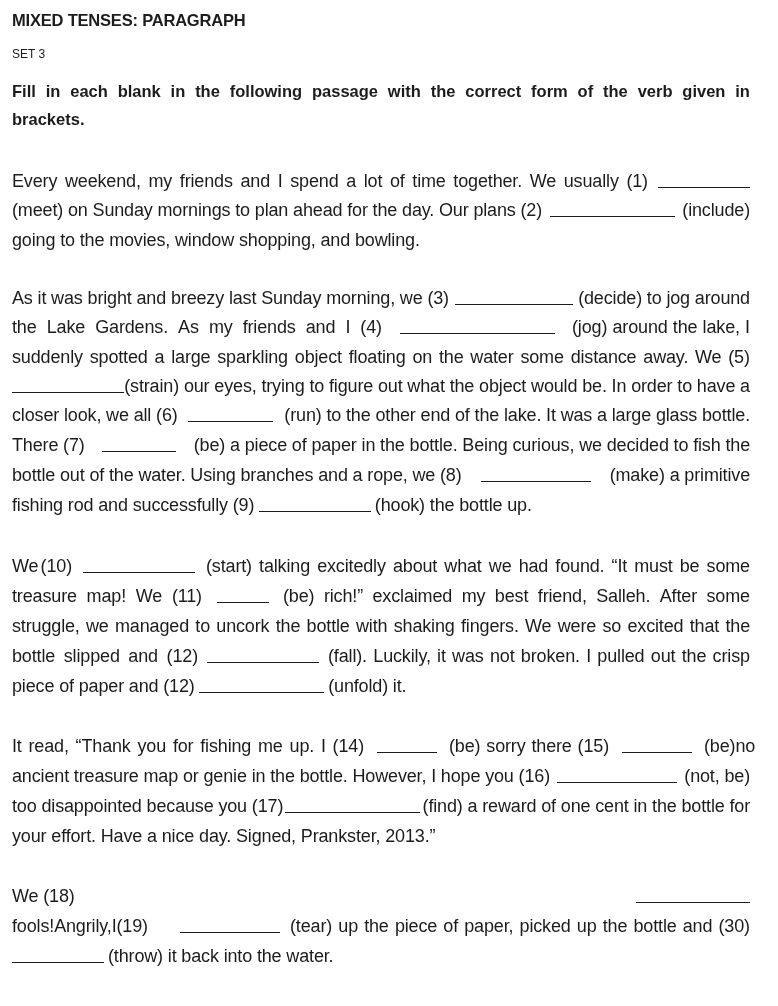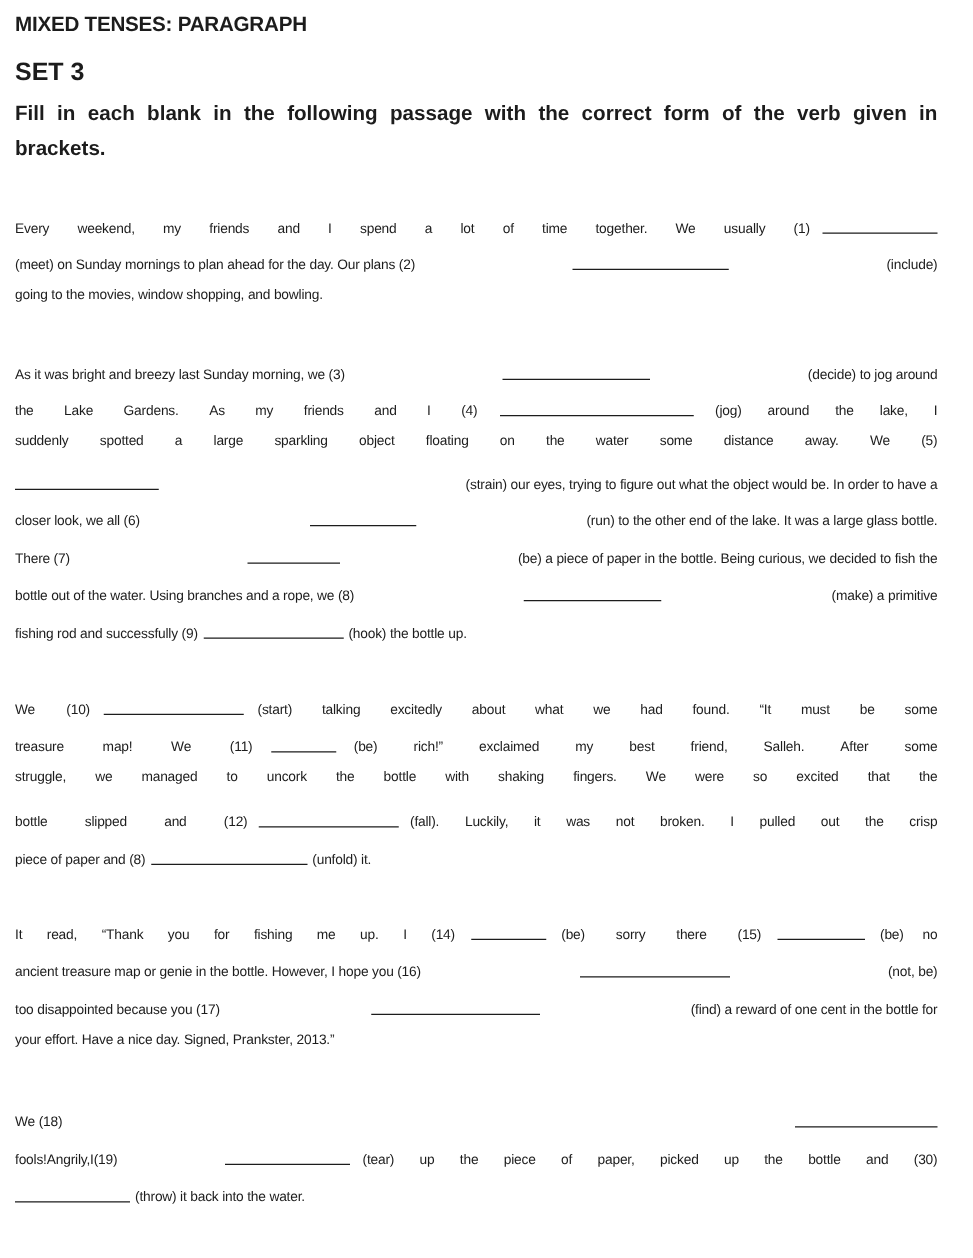--- a/index.html
+++ b/index.html
@@ -3,26 +3,26 @@
 <meta charset="utf-8">
 <style>
   html, body { margin: 0; padding: 0; background: #ffffff; }
   body {
     width: 778px; height: 1006px; overflow: hidden; position: relative;
     font-family: "Liberation Sans", sans-serif;
     color: #1c1c1c;
   }
   .page { position: absolute; left: 12px; top: 0; width: 738px; }
   .title { position: absolute; top: 11px; left: 0; font-weight: bold; font-size: 16.5px; letter-spacing: -0.2px; }
-  .set { position: absolute; top: 47px; left: 0; font-weight: bold; font-size: 20px; }
+  .set { position: absolute; top: 47px; left: 0; font-weight: normal; font-size: 12px; }
   .instr-line { position: absolute; left: 0; width: 738px; font-weight: bold; font-size: 16.5px; display: flex; justify-content: space-between; white-space: nowrap; }
   .line {
     position: absolute; left: 0; width: 738px; height: 22px;
     display: flex; justify-content: space-between; align-items: baseline;
-    font-size: 11px; white-space: nowrap; letter-spacing: -0.15px;
+    font-size: 18px; white-space: nowrap; letter-spacing: -0.15px;
   }
   .line.left { justify-content: flex-start; }
   .line.left > span { margin-right: 4.5px; }
   .w { display: inline-block; }
   .blank {
     display: inline-block; border-bottom: 1.3px solid #1c1c1c;
     height: 14px; vertical-align: baseline; position: relative; top: 1px;
   }
 </style>
 </head>
@@ -228,21 +228,21 @@
         <span class="w">not</span>
         <span class="w">broken.</span>
         <span class="w">I</span>
         <span class="w">pulled</span>
         <span class="w">out</span>
         <span class="w">the</span>
         <span class="w">crisp</span>
       </span>
   </div>
   <div class="line left" style="top:676px">
-    <span>piece of paper and (8)</span>
+    <span>piece of paper and (12)</span>
     <span class="blank" style="width:125px; margin-right:4px"></span>
     <span>(unfold) it.</span>
   </div>
 
   <div class="line" style="top:736px">
     <span style="display:flex; justify-content:space-between; width:352px">
         <span class="w">It</span>
         <span class="w">read,</span>
         <span class="w">“Thank</span>
         <span class="w">you</span>

